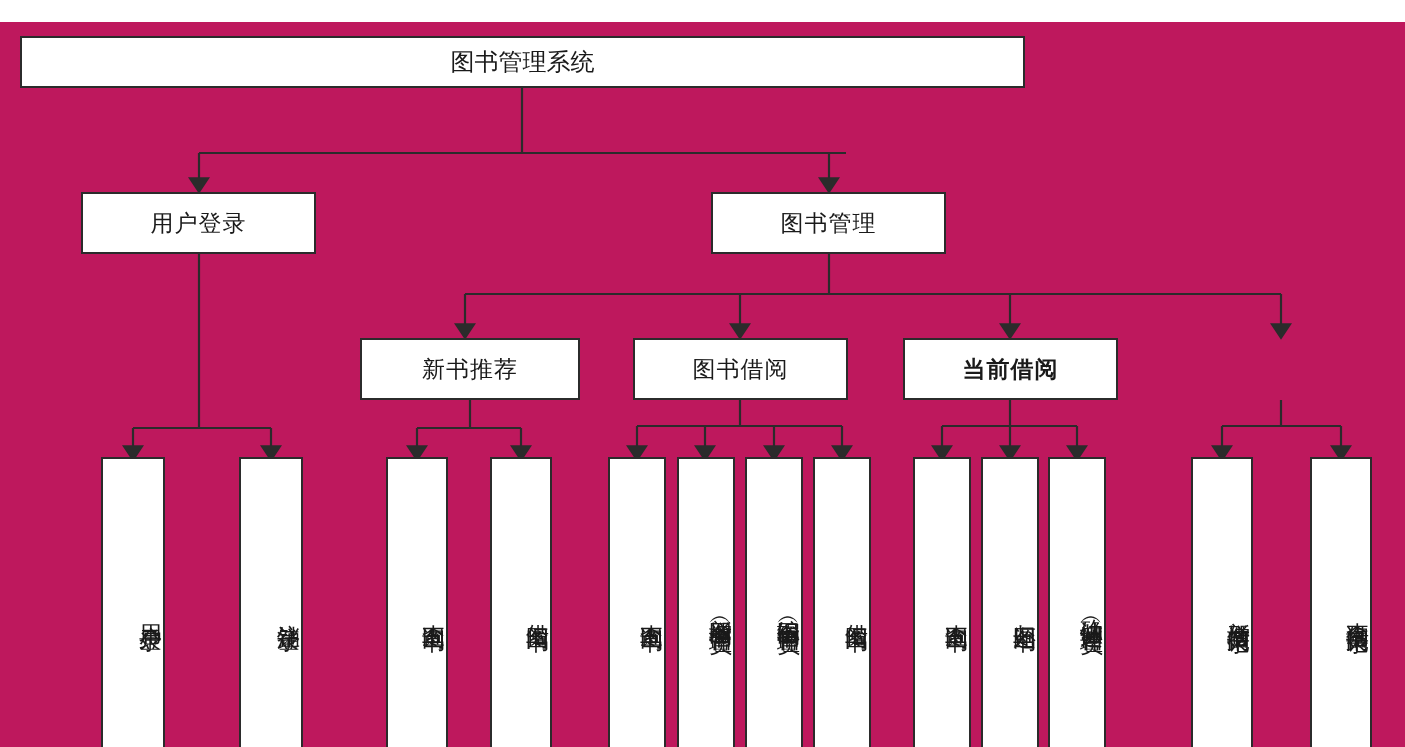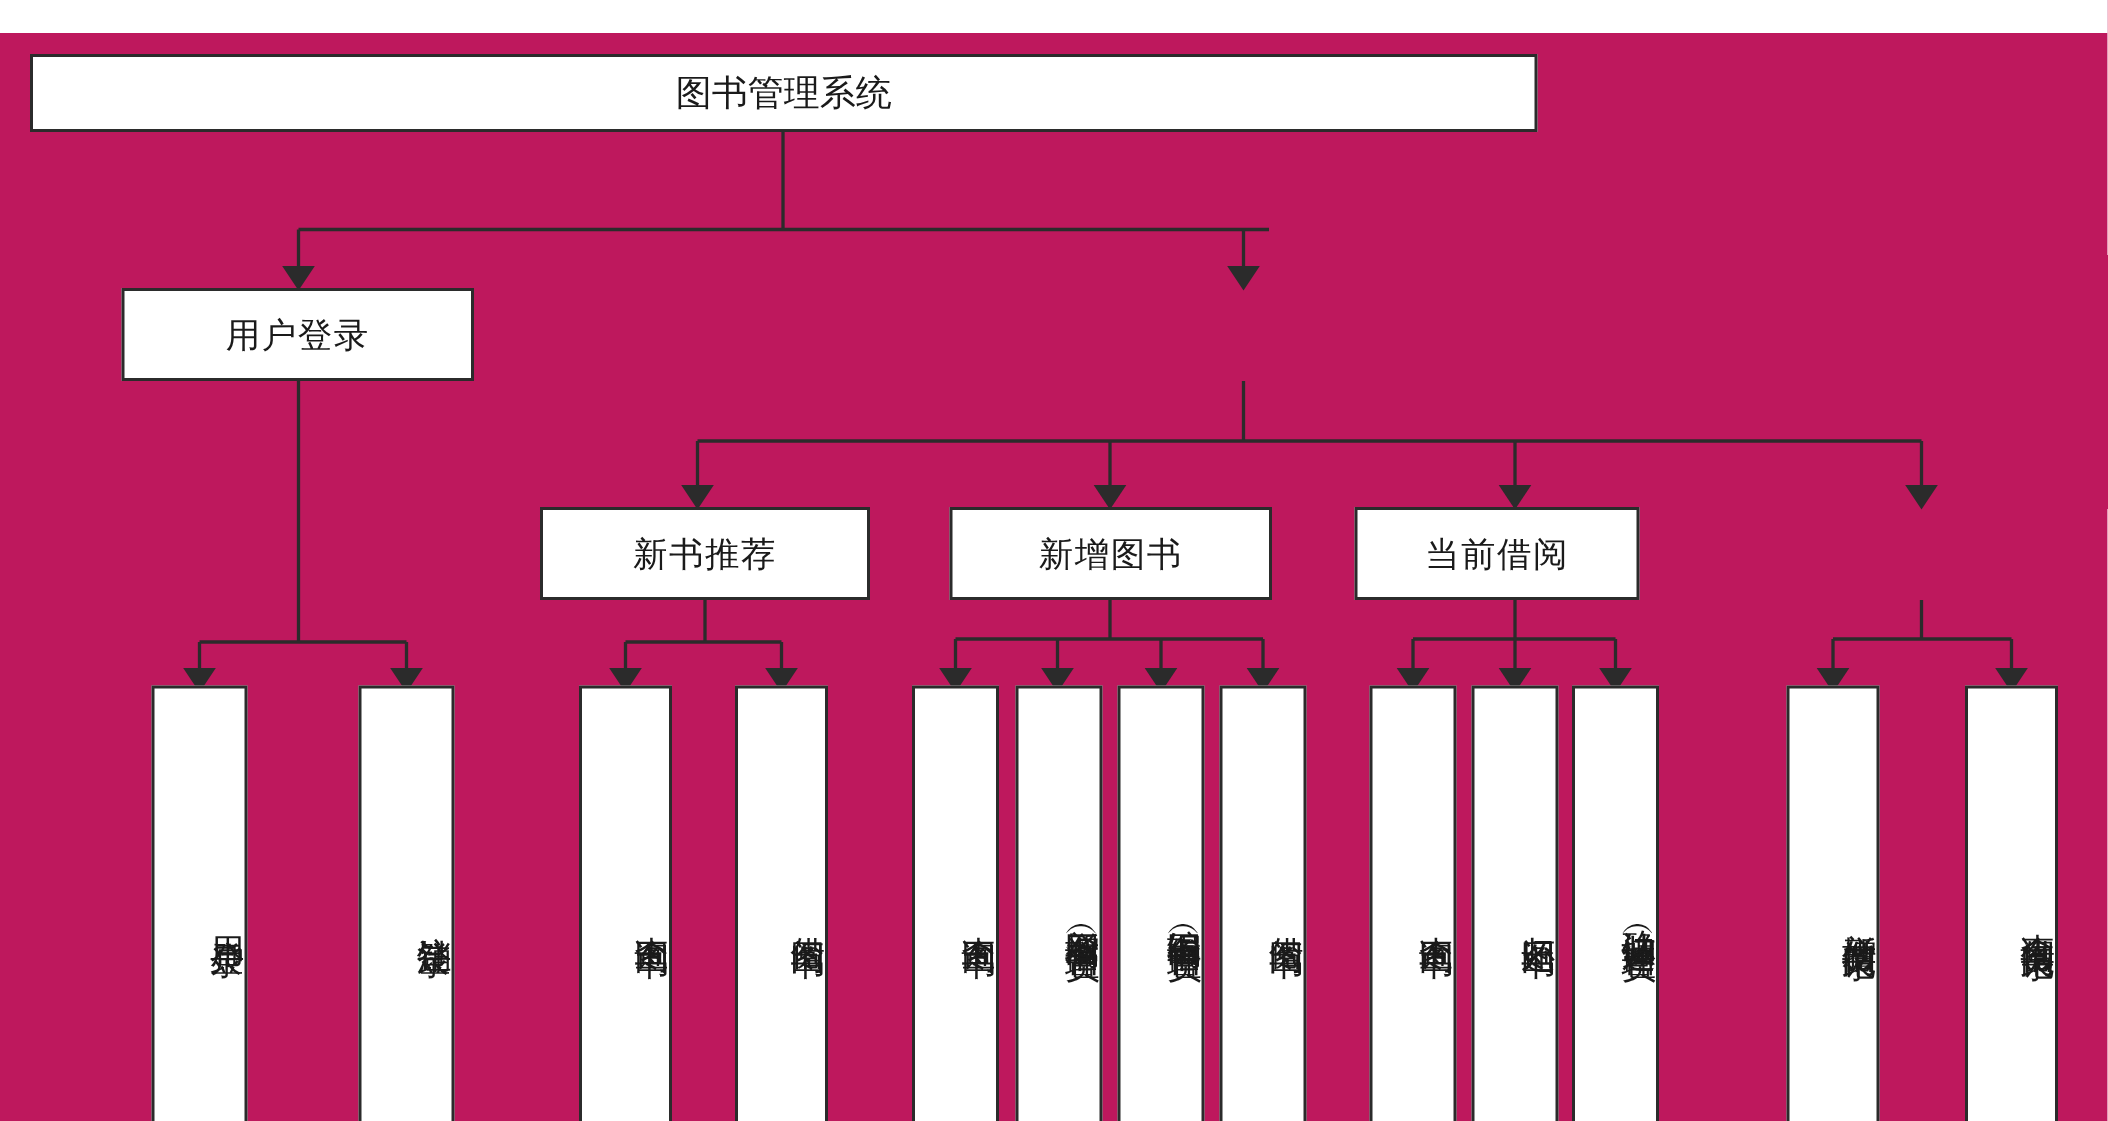--- a/index.html
+++ b/index.html
@@ -128,28 +128,31 @@
     <path class="edge" d="M1341,404 L1341,428" marker-end="url(#arr)"></path>
   </svg>
 
   <div class="node root" style="left:20px; top:14px; width:1005px; height:52px;">
     <span class="txt">图书管理系统</span>
   </div>
 
   <div class="node h" style="left:81px; top:170px; width:235px; height:62px;">
     <span class="txt">用户登录</span>
   </div>
+  <div class="node h" style="left:711px; top:170px; width:235px; height:62px;">
+    <span class="txt">图书管理</span>
+  </div>
 
   <div class="node h" style="left:360px; top:316px; width:220px; height:62px;">
     <span class="txt">新书推荐</span>
   </div>
   <div class="node h" style="left:633px; top:316px; width:215px; height:62px;">
-    <span class="txt">新增图书</span>
+    <span class="txt">图书借阅</span>
   </div>
-  <div class="node h" style="left:903px; top:316px; width:190px; height:62px;">
+  <div class="node h" style="left:903px; top:316px; width:215px; height:62px;font-weight:bold;">
     <span class="txt">当前借阅</span>
   </div>
 
   <div class="node leaf" style="left:101px; top:435px; width:64px; height:300px;">
     <span class="txt">用户登录</span>
   </div>
   <div class="node leaf" style="left:239px; top:435px; width:64px; height:300px;">
     <span class="txt">注销登录</span>
   </div>
 

